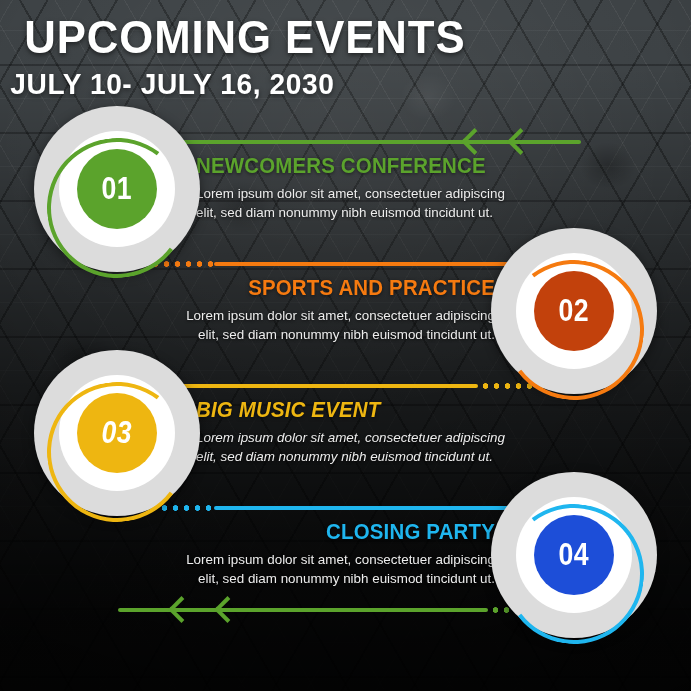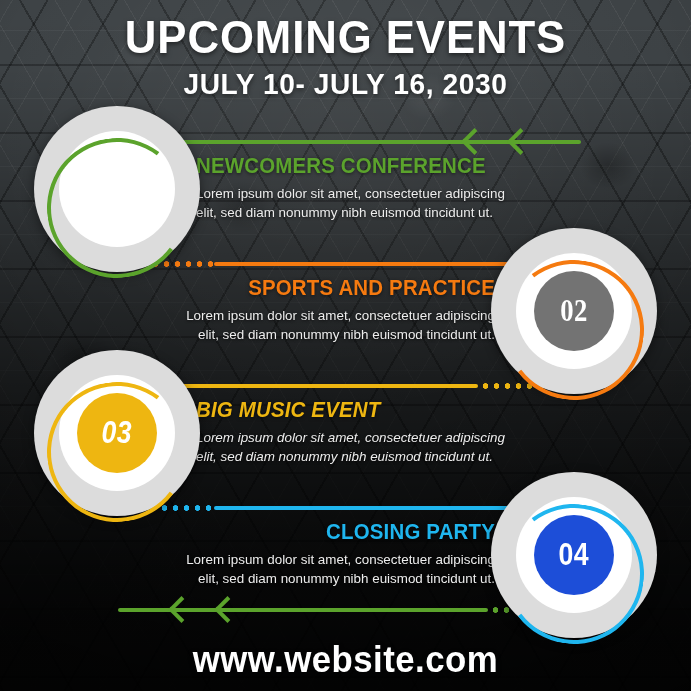--- a/index.html
+++ b/index.html
@@ -67,21 +67,21 @@
       rgba(0,0,0,0.92)  640px,
       rgba(0,0,0,0.94)  691px);
   }
   .bg-vign {
     position: absolute; inset: 0;
     background: radial-gradient(ellipse 110% 90% at 48% 20%,
       rgba(255,255,255,0.05) 0%, rgba(0,0,0,0.00) 45%, rgba(0,0,0,0.38) 100%);
   }
 
   
-  .header { position: absolute; top: 0; left: 0; right: 0; z-index: 40; text-align: center; }
+  .header { position: absolute; top: 0; left: 0; right: 0; z-index: 40; }
   .title {
     margin-top: 13px;
     color: #ffffff;
     font-size: 47px;
     line-height: 1.02;
     font-weight: bold;
     letter-spacing: 1.0px;
     transform: scaleX(0.93);
     text-shadow: 0 2px 6px rgba(0,0,0,0.55);
   }
@@ -249,34 +249,37 @@
 
   <div class="rows">
 
     <div class="row row-1">
       <div class="line" style="left:120px; right:110px; background:#5ba32c;"></div>
       <div class="chev" style="left:465px; color:#5ba32c;"></div>
       <div class="chev" style="left:511px; color:#5ba32c;"></div>
       <div class="arc left" style="color:#5ba32c;"></div>
       <div class="badge left">
         <div class="white-ring"></div>
+        <div class="core" style="background:#5ba32c;">
+          <span class="num">01</span>
+        </div>
       </div>
       <div class="txt align-left">
         <div class="ev-title" style="color:#5ba32c;">NEWCOMERS CONFERENCE</div>
         <div class="ev-desc">Lorem ipsum dolor sit amet, consectetuer adipiscing elit, sed diam nonummy nibh euismod tincidunt ut.</div>
       </div>
     </div>
 
     <div class="row row-2">
       <div class="dots" style="left:128px; width:90px; color:#f57a10;"></div>
       <div class="line" style="left:214px; right:113px; background:#f57a10;"></div>
       <div class="arc right" style="color:#f57a10;"></div>
       <div class="badge right">
         <div class="white-ring"></div>
-        <div class="core" style="background:#737373;font-family:Liberation Serif, serif;">
+        <div class="core" style="background:#c2410c;">
           <span class="num">02</span>
         </div>
       </div>
       <div class="txt align-right">
         <div class="ev-title" style="color:#f57a10;">SPORTS AND PRACTICE</div>
         <div class="ev-desc">Lorem ipsum dolor sit amet, consectetuer adipiscing elit, sed diam nonummy nibh euismod tincidunt ut.</div>
       </div>
     </div>
 
     <div class="row row-3">
@@ -313,17 +316,14 @@
 
     <div class="row" style="top:598px;">
       <div class="line" style="left:118px; width:370px; background:#5ba32c; top:10px;"></div>
       <div class="dots" style="left:490px; width:92px; color:#5ba32c; top:9px;"></div>
       <div class="chev" style="left:172px; top:2px; color:#5ba32c;"></div>
       <div class="chev" style="left:218px; top:2px; color:#5ba32c;"></div>
     </div>
 
   </div>
 
-  <div class="footer">
-    <div class="site">www.website.com</div>
-  </div>
 
 </div>
 
 </body></html>

